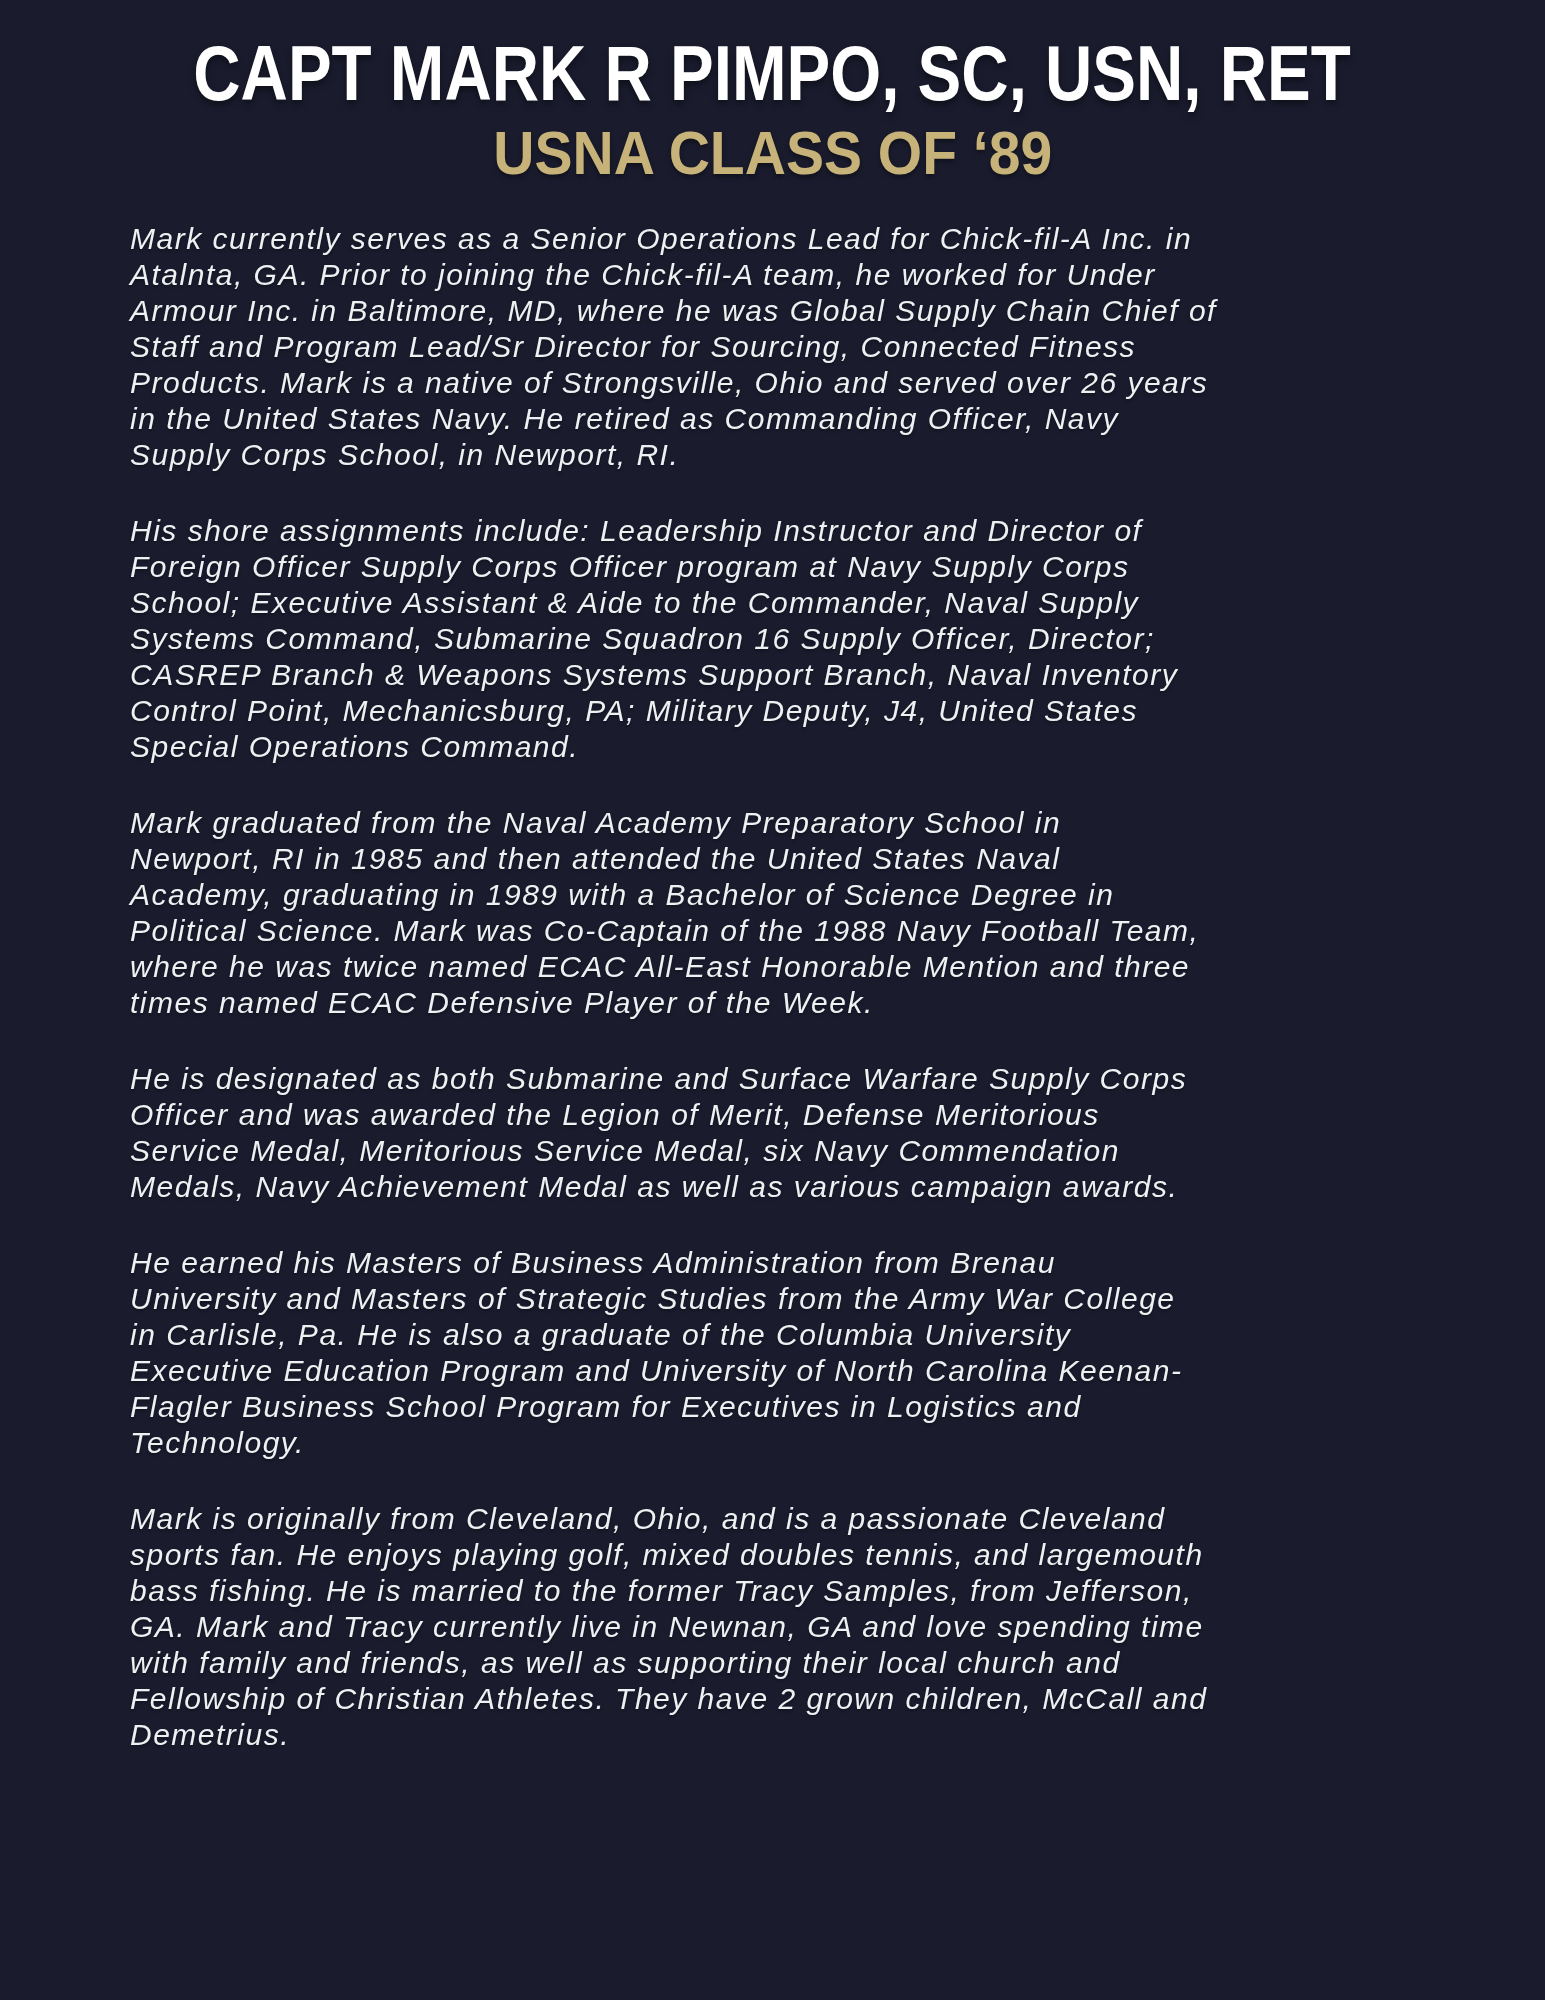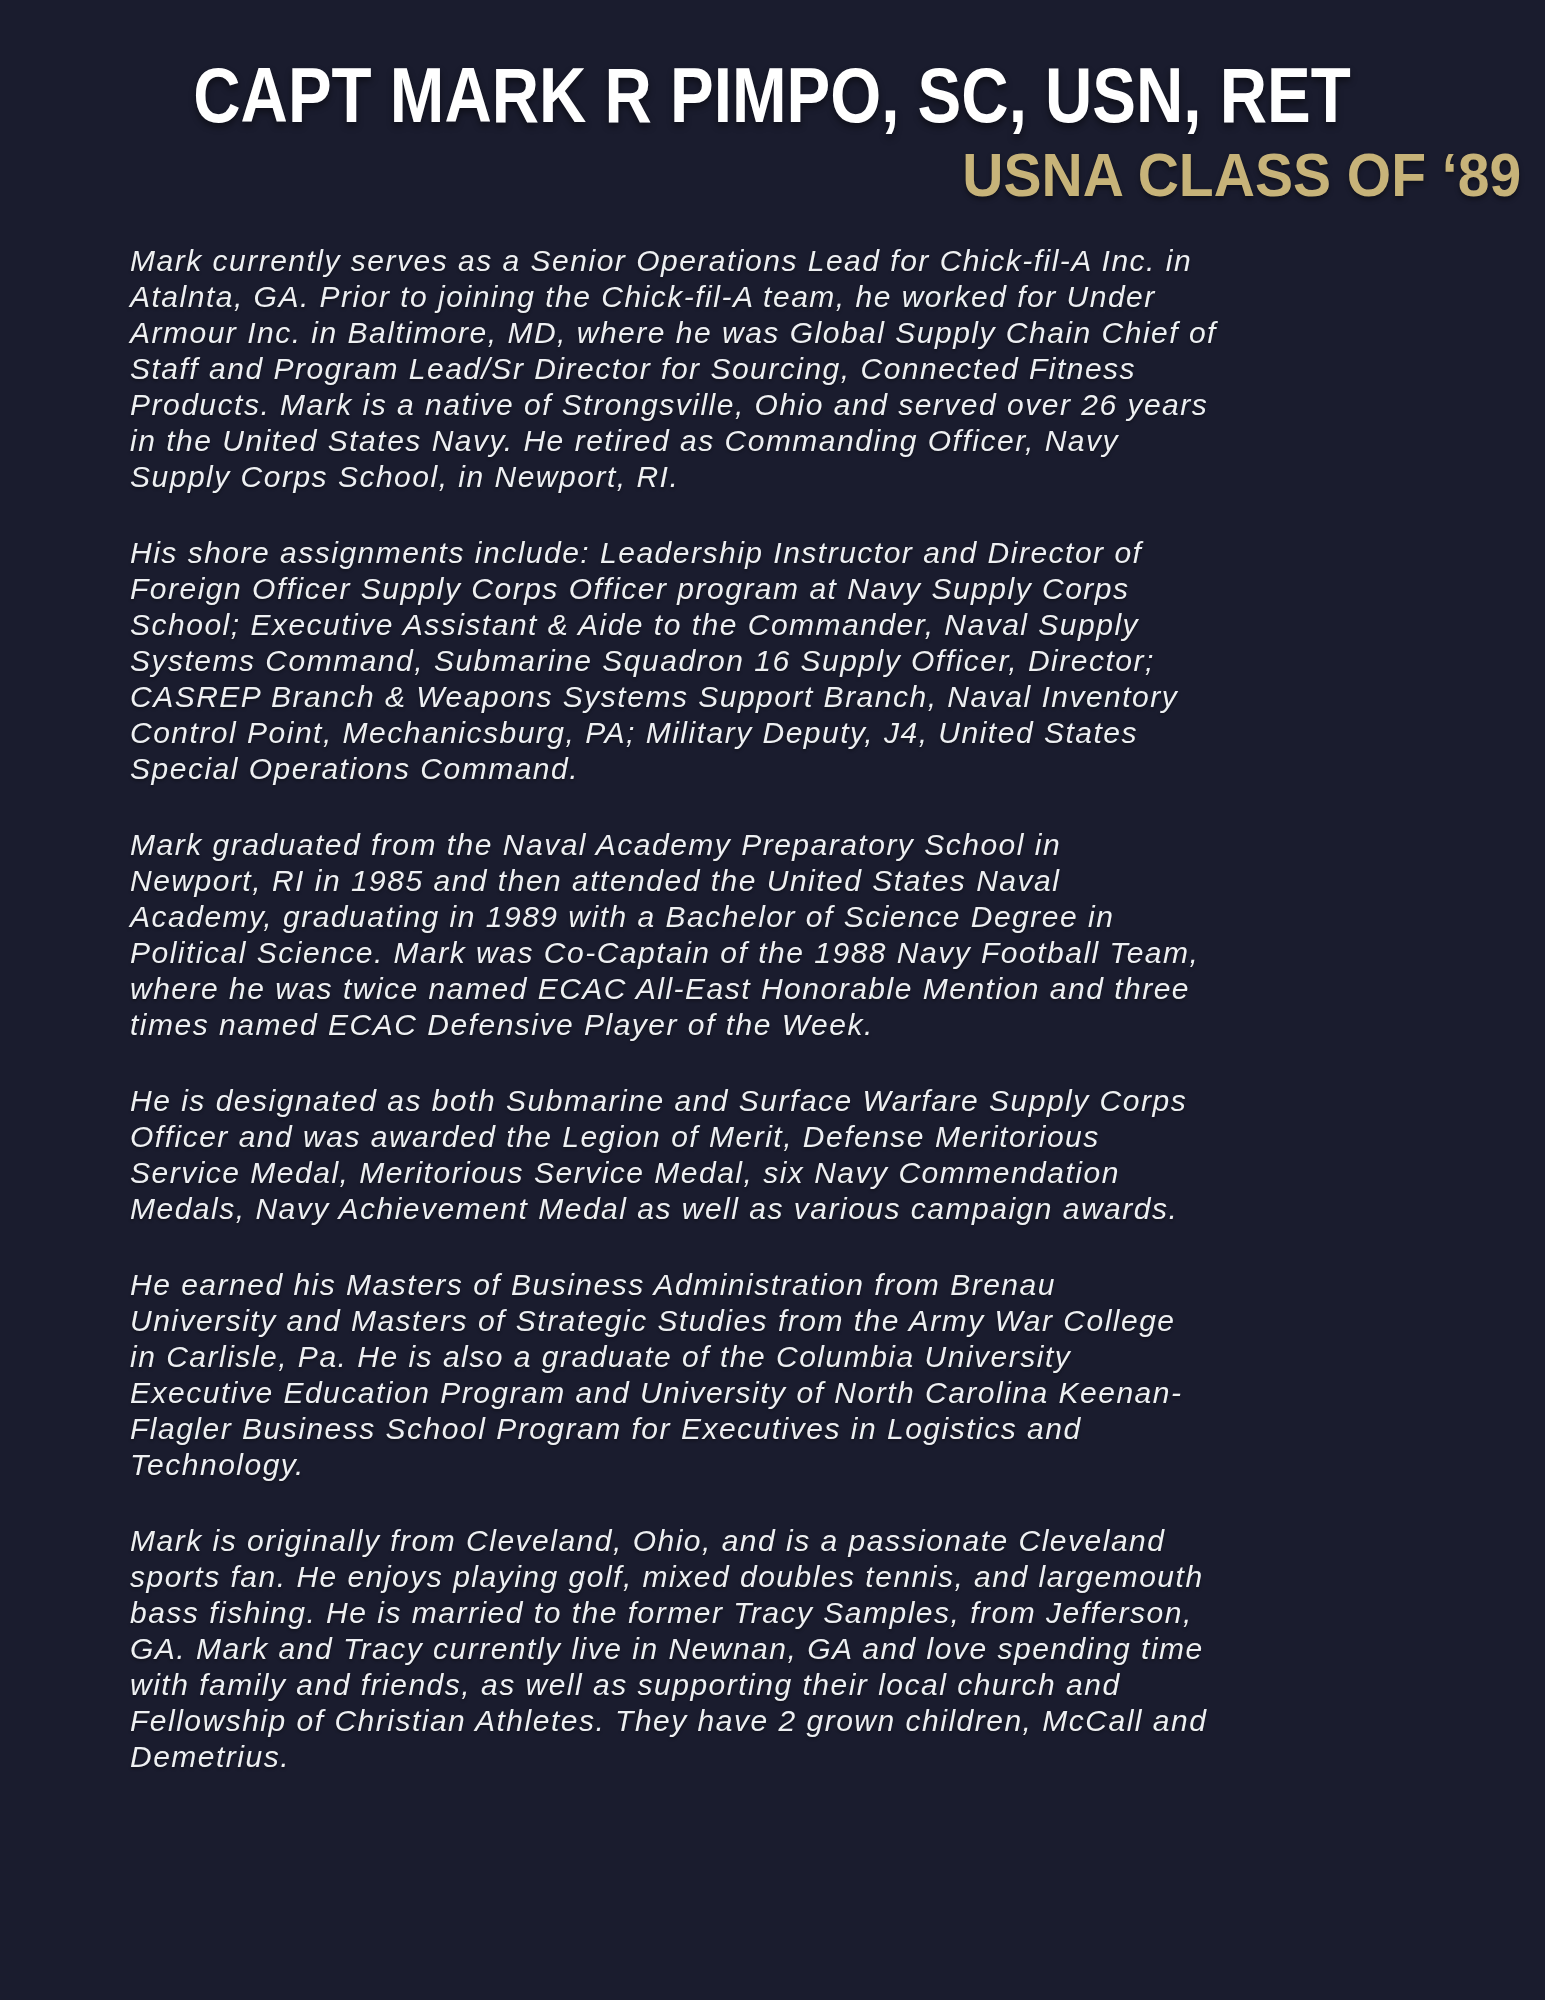--- a/index.html
+++ b/index.html
@@ -12,21 +12,21 @@
     margin: 0 auto;
     background: var(--bg, #1a1c2e);
     overflow: hidden;
     font-family: "Liberation Sans", sans-serif;
   }
 
   header { text-align: center; }
 
   h1 {
     margin: 0;
-    padding-top: 56px;
+    padding-top: 34px;
     font-size: 78px;
     line-height: 1;
     font-weight: bold;
     color: var(--title-color, #ffffff);
     white-space: nowrap;
   }
   h1 .squeeze {
     display: inline-block;
     transform: scaleX(0.84);
     transform-origin: 50% 50%;
@@ -34,21 +34,20 @@
     text-shadow: 0 4px 8px rgba(0,0,0,0.45);
   }
 
   h2 {
     margin: 10px 0 0 0;
     font-size: 62px;
     line-height: 1;
     font-weight: bold;
     color: var(--subtitle-color, #c7b379);
     white-space: nowrap;
-    text-align: right;
   }
   h2 .squeeze {
     display: inline-block;
     transform: scaleX(0.92);
     transform-origin: 50% 50%;
     text-shadow: 0 3px 6px rgba(0,0,0,0.4);
   }
 
   main {
     margin: 37px 130px 0 130px;

